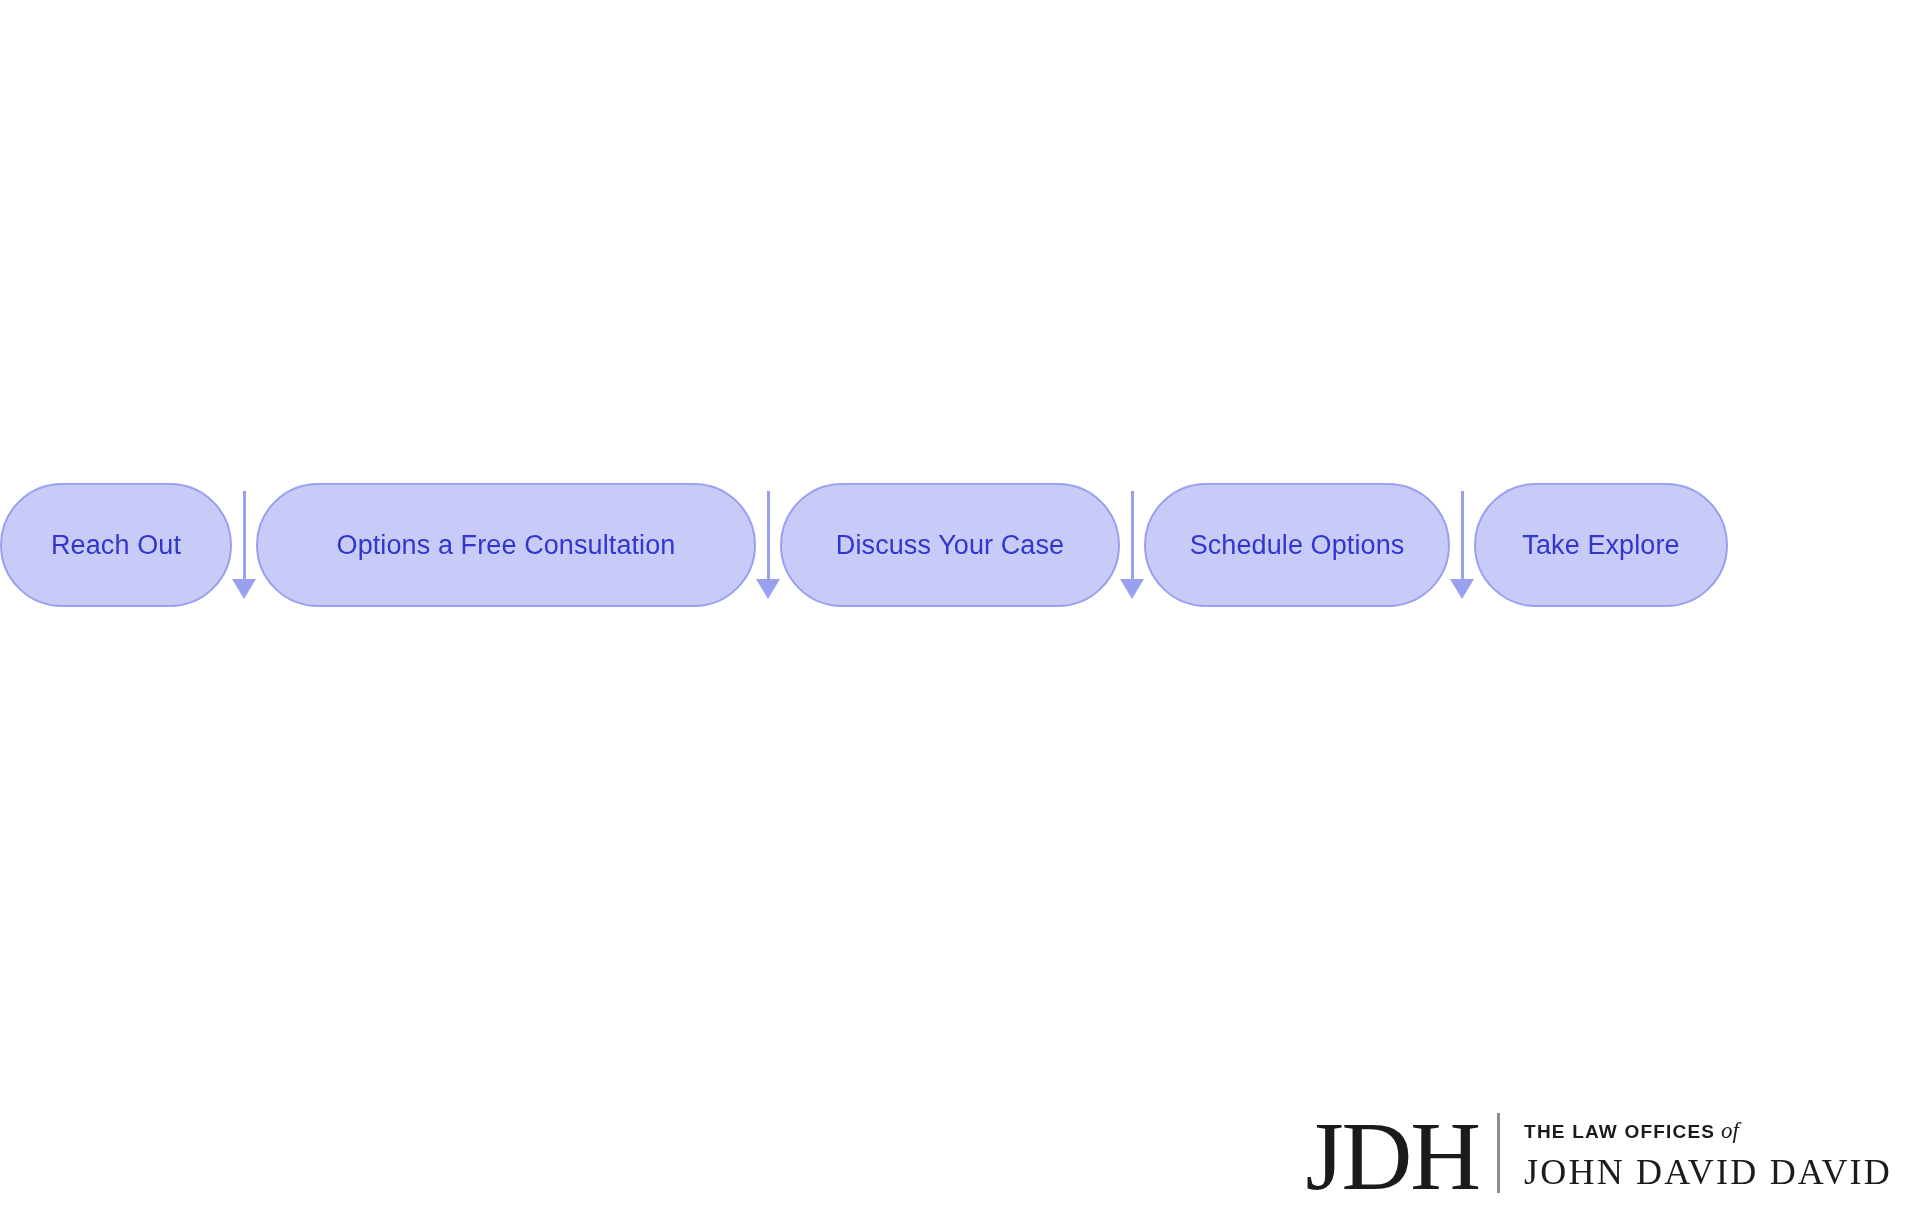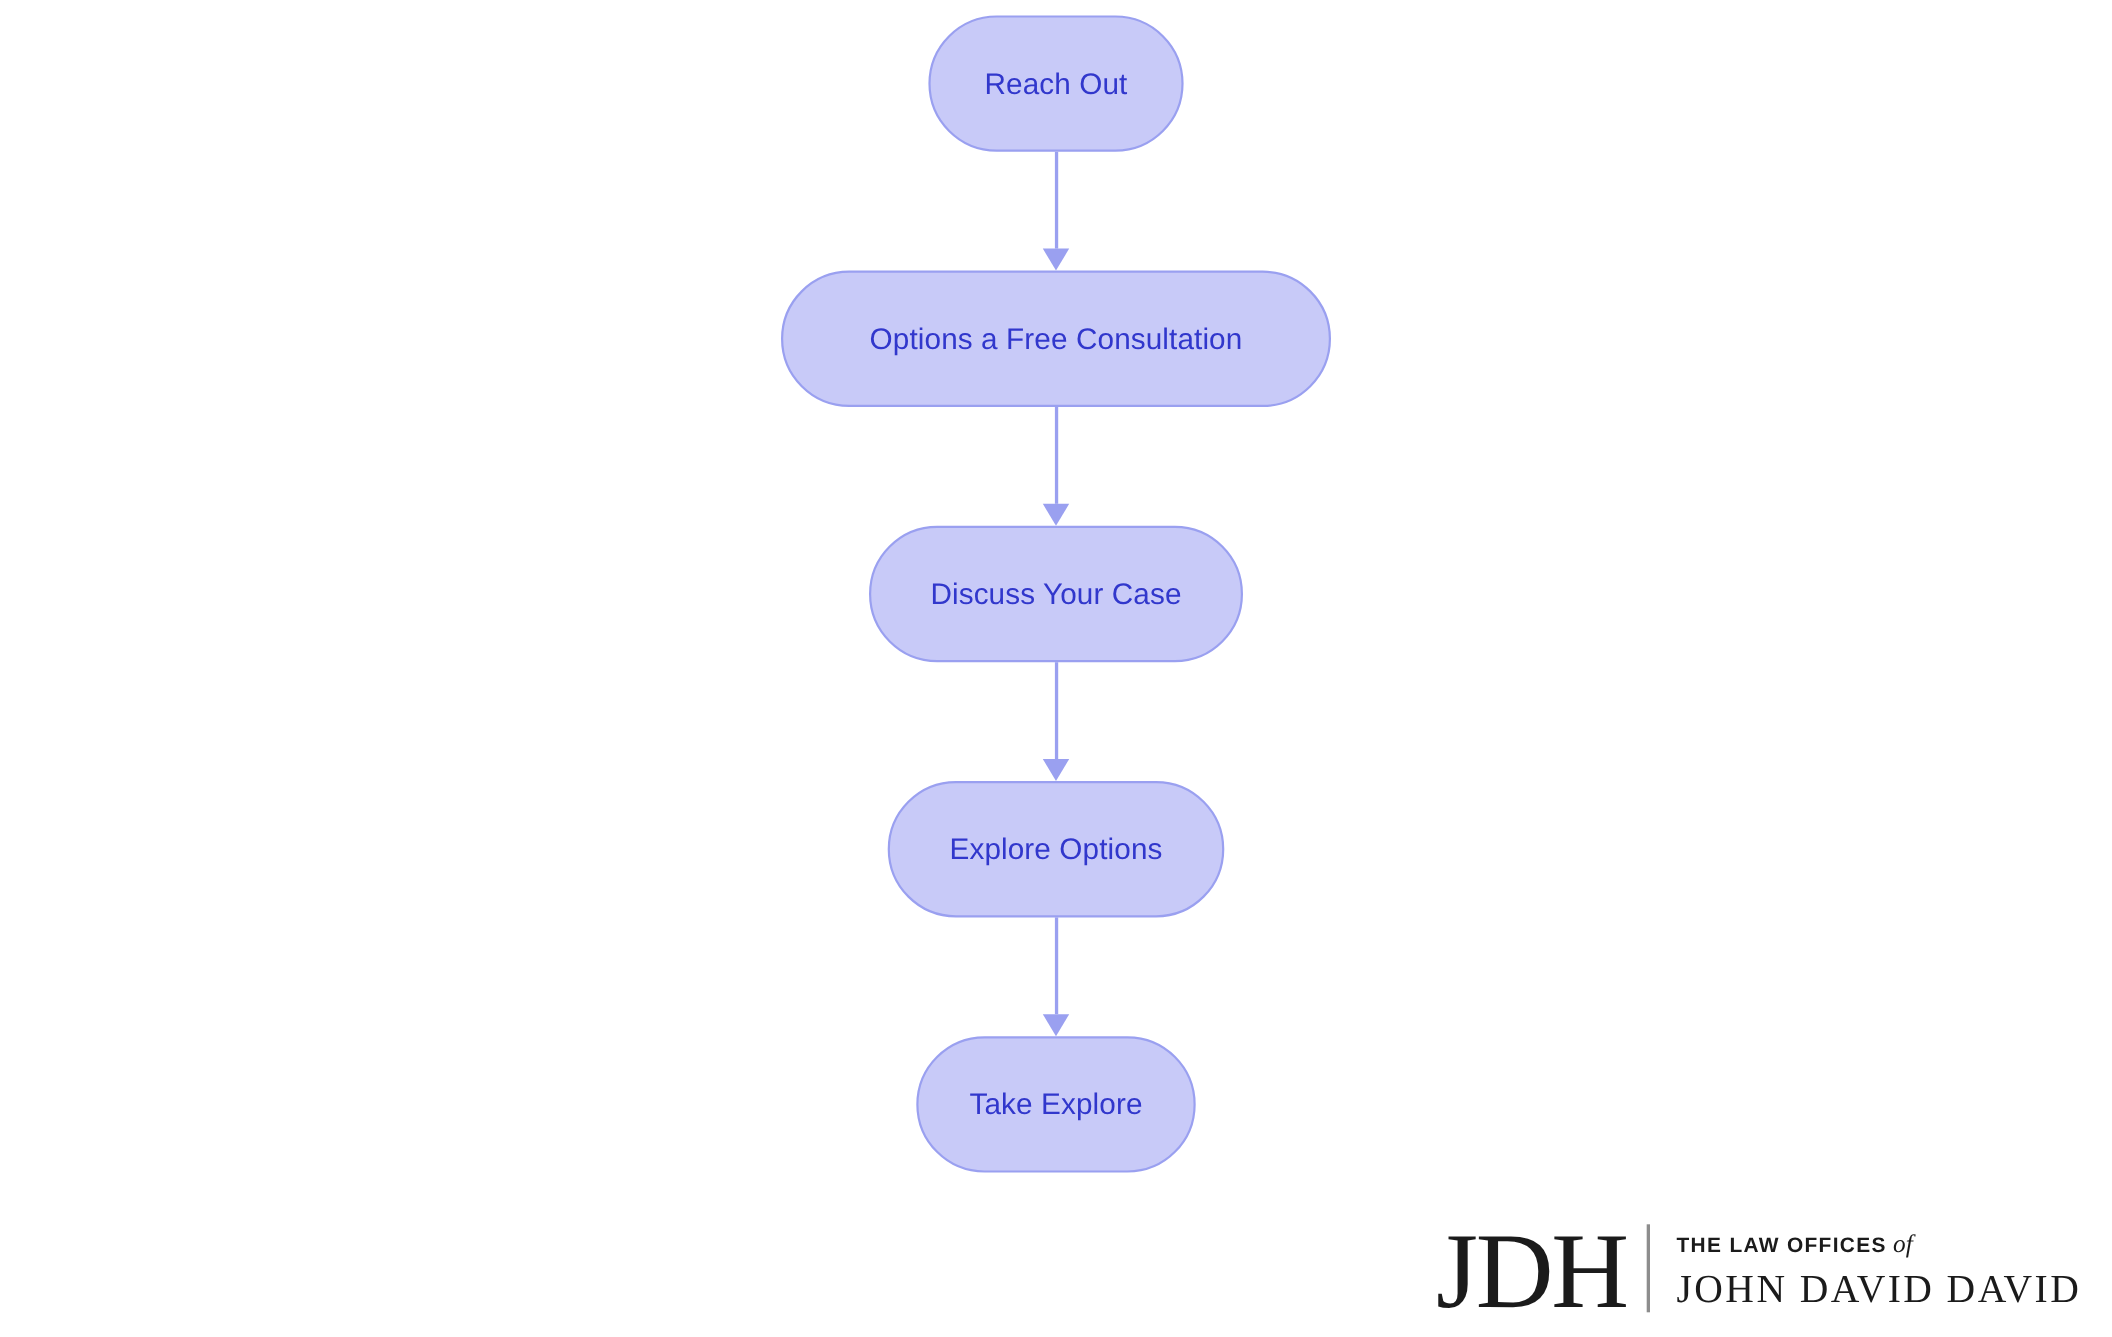--- a/index.html
+++ b/index.html
@@ -15,21 +15,20 @@
     font-family: "Liberation Sans", sans-serif;
   }
 
   #flowchart {
     position: absolute;
     left: 0;
     top: 0;
     width: 1920px;
     height: 1090px;
     display: flex;
-    flex-direction: column;
     align-items: center;
   }
 
   .node {
     background: #c8caf8;
     border: 2px solid #9aa0f0;
     border-radius: 999px;
     height: 124px;
     box-sizing: border-box;
     display: flex;
@@ -167,21 +166,21 @@
   <div class="node node-discuss">
     <span class="node-label">Discuss Your Case</span>
   </div>
 
   <div class="connector conn-3">
     <div class="stem"></div>
     <div class="head"></div>
   </div>
 
   <div class="node node-explore">
-    <span class="node-label">Explore Options</span>
+    <span class="node-label">Schedule Options</span>
   </div>
 
   <div class="connector conn-4">
     <div class="stem"></div>
     <div class="head"></div>
   </div>
 
   <div class="node node-take-action">
     <span class="node-label">Take Explore</span>
   </div>

